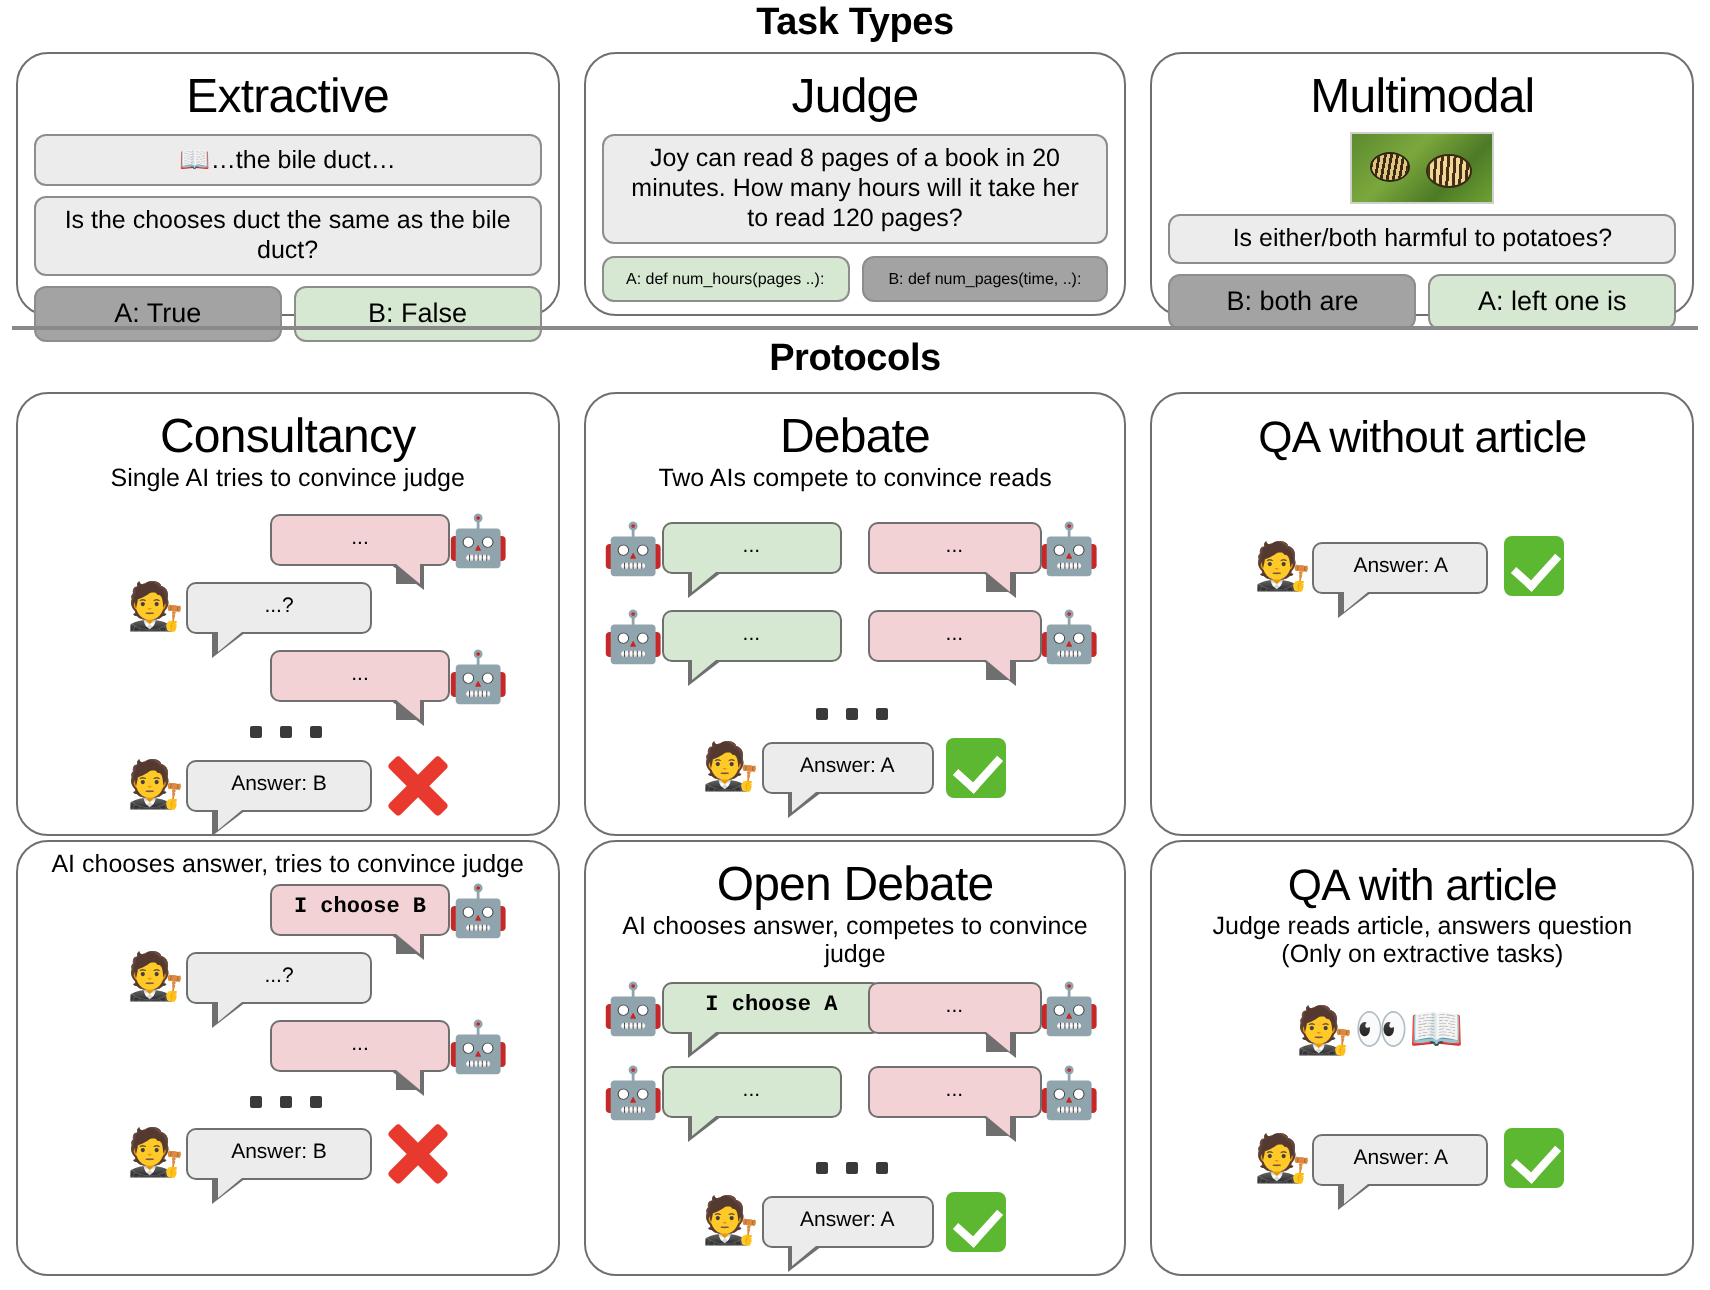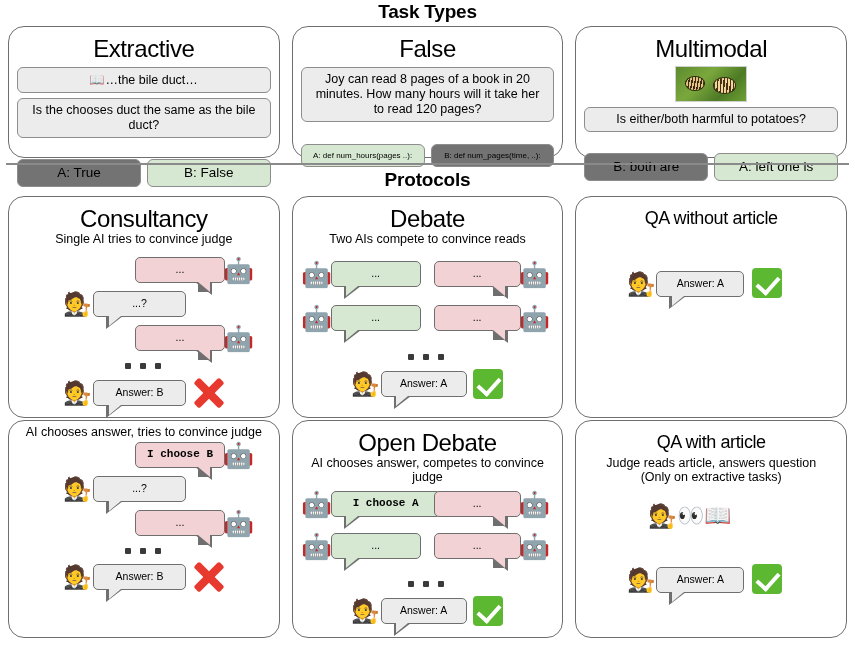--- a/index.html
+++ b/index.html
@@ -44,44 +44,44 @@
   }
 
   .card-title {
     text-align: center;
     font-size: 24px;
     line-height: 27px;
     font-weight: normal;
     letter-spacing: -0.4px;
     margin-top: 4px;
   }
-  .card-title.small { font-size: 18px; }
+  .card-title.small { font-size: 22px; }
   .card-sub {
     text-align: center;
     font-size: 12.5px;
     line-height: 14px;
     margin-top: 0px;
   }
 
   
   .pill {
     border: 1.4px solid #8d8d8d;
     border-radius: 6px;
     background: #ececec;
     text-align: center;
     font-size: 12.5px;
     line-height: 15px;
     padding: 4px 6px;
     margin-top: 5px;
   }
   .pill.tall { padding: 4px 8px; }
   .answers { display: flex; gap: 6px; margin-top: 5px; }
-  .answers .pill { margin-top: 16px; flex: 1 1 0; }
+  .answers .pill { margin-top: 0; flex: 1 1 0; }
   .pill.green { background: #d6e8d2; border-color: #8d8d8d; }
-  .pill.red   { background: #737373; border-color: #8d8d8d; }
+  .pill.red   { background: #a3a3a3; border-color: #8d8d8d; }
   .pill.code  { font-size: 8px; line-height: 11px; padding: 5px 3px; }
   .pill.big   { font-size: 13.5px; line-height: 16px; padding: 5px 6px; }
 
   .emoji { font-family: "DejaVu Sans", sans-serif; }
 
   
   .photo {
     width: 72px; height: 36px;
     margin: 4px auto 0 auto;
     border: 1px solid #cfcfcf;
@@ -243,21 +243,21 @@
         <span class="emoji">📖</span><span>…the bile duct…</span>
       </div>
       <div class="pill">Is the chooses duct the same as the bile duct?</div>
       <div class="answers">
         <div class="pill red big">A: True</div>
         <div class="pill green big">B: False</div>
       </div>
     </div>
 
     <div class="card">
-      <div class="card-title">False</div>
+      <div class="card-title">Judge</div>
       <div class="pill tall">Joy can read 8 pages of a book in 20 minutes. How many hours will it take her to read 120 pages?</div>
       <div class="answers" style="margin-top:6px;">
         <div class="pill green code">A: def num_hours(pages ..):</div>
         <div class="pill red code">B: def num_pages(time, ..):</div>
       </div>
     </div>
 
     <div class="card">
       <div class="card-title">Multimodal</div>
       <div class="photo"></div>

